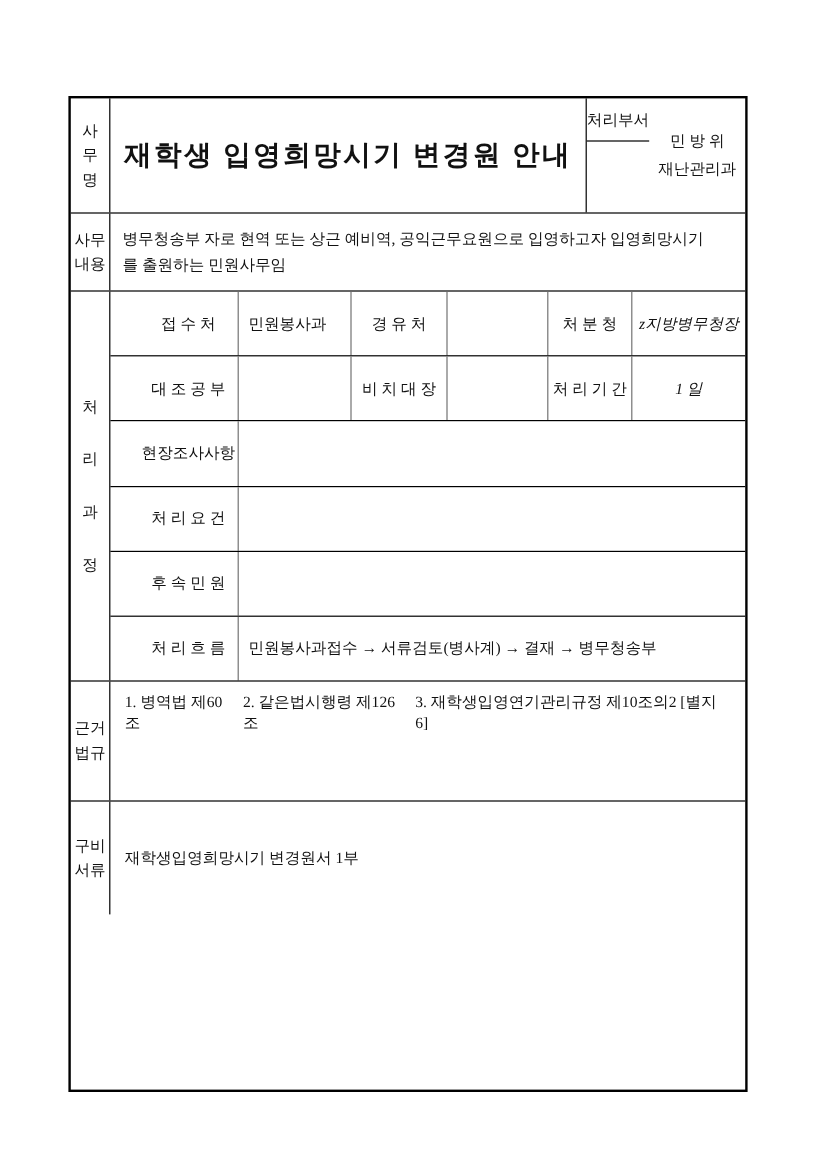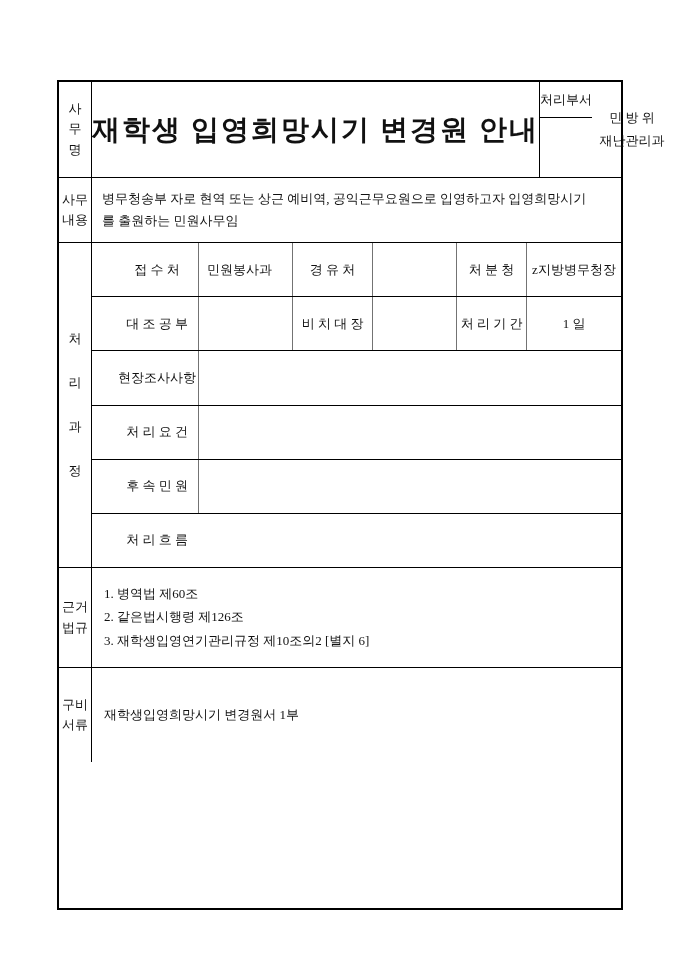--- a/index.html
+++ b/index.html
@@ -31,21 +31,21 @@
     white-space: pre-line;
     line-height: 1.55;
     flex-shrink: 0;
   }
 
   
   .r-header { height: 95px; }
   .title-cell {
     flex: 1;
     display: flex; align-items: center; justify-content: center;
-    font-size: 28px; font-weight: 800;
+    font-size: 23px; font-weight: 800;
     letter-spacing: 2px;
     white-space: nowrap;
   }
   .dept {
     width: 133px; flex-shrink: 0;
     border-left: 1px solid #000;
     display: flex; flex-direction: row;
   }
   .dept-top {
     height: 36px;
@@ -81,28 +81,28 @@
     display: flex; align-items: center;
     overflow: hidden;
     white-space: nowrap;
   }
   .pcell:first-child { border-left: none; }
   .pc1 { width: 82px; justify-content: center; flex-shrink: 0; margin-left: 24px; }
   .pc2 { width: 94px; padding-left: 8px; flex-shrink: 0; }
   .pc3 { width: 80px; justify-content: center; flex-shrink: 0; }
   .pc4 { width: 84px; padding-left: 8px; flex-shrink: 0; }
   .pc5 { width: 70px; justify-content: center; flex-shrink: 0; }
-  .pc6 { flex: 1; justify-content: center; }
+  .pc6 { flex: 1; justify-content: center; font-style: italic; }
   .pwide { flex: 1; padding-left: 8px; }
 
   
   .r-legal { height: 100px; }
   .legal-content {
     flex: 1;
-    display: flex; flex-direction: column; justify-content: center;
+    display: flex; justify-content: center;
     padding: 8px 12px;
     gap: 5px;
     line-height: 1.4;
   }
 
   
   .r-docs { height: 95px; }
   .docs-content {
     flex: 1;
     display: flex; align-items: center;
@@ -175,20 +175,21 @@
           <div class="pcell pwide"></div>
         </div>
 
         <div class="prow">
           <div class="pcell pc1">후 속 민 원</div>
           <div class="pcell pwide"></div>
         </div>
 
         <div class="prow">
           <div class="pcell pc1">처 리 흐 름</div>
+          <div class="pcell pwide">민원봉사과접수 → 서류검토(병사계) → 결재 → 병무청송부</div>
         </div>
 
       </div>
     </div>
 
     <div class="row r-legal">
       <div class="col-label">근거
 법규</div>
       <div class="legal-content">
         <div>1. 병역법 제60조</div>

